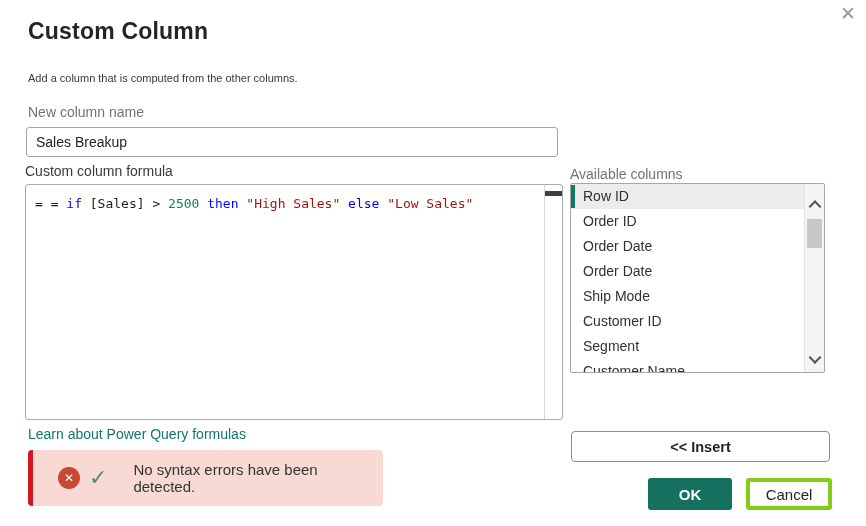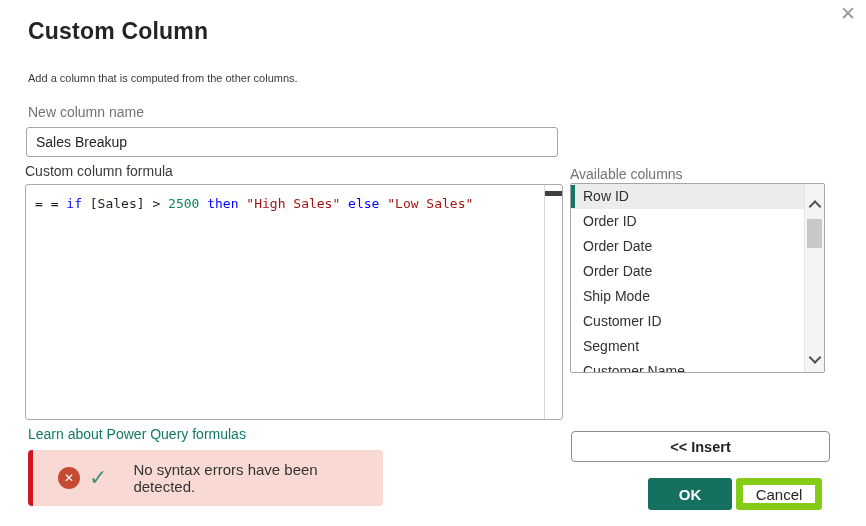--- a/index.html
+++ b/index.html
@@ -93,28 +93,28 @@
   }
   .error-icon {
     margin-left:25px; width:22px; height:22px; border-radius:50%; background:#c64a31;
     color:#ffffff; font-size:12px; font-weight:700; display:flex; align-items:center; justify-content:center;
     flex:0 0 auto;
   }
   .check-icon {
     margin-left:9px; color:#44907c; font-size:22px; font-weight:700; line-height:1; flex:0 0 auto;
   }
   .status-message { margin-left:26px; font-size:15px; color:#343434; }
-  .btn-row { position:absolute; left:648px; top:478px; display:flex; gap:4px; }
+  .btn-row { position:absolute; left:648px; top:478px; display:flex; gap:14px; }
   .ok-btn {
     width:84px; height:32px; background:#15705f; color:#ffffff; border:none; border-radius:3px;
     font-size:15px; font-weight:700; cursor:pointer;
     font-family:"Liberation Sans","DejaVu Sans",sans-serif;
   }
   .cancel-btn {
-    width:86px; height:32px; background:#ffffff; color:#252423; border:7px solid #84cc16; border-radius:3px;
+    width:86px; height:32px; background:#ffffff; color:#252423; border:4px solid #84cc16; border-radius:3px;
     font-size:15px; cursor:pointer;
     font-family:"Liberation Sans","DejaVu Sans",sans-serif;
   }
 </style>
 </head>
 <body>
 
 <div class="dialog">
 
   <span class="close-x">✕</span>

